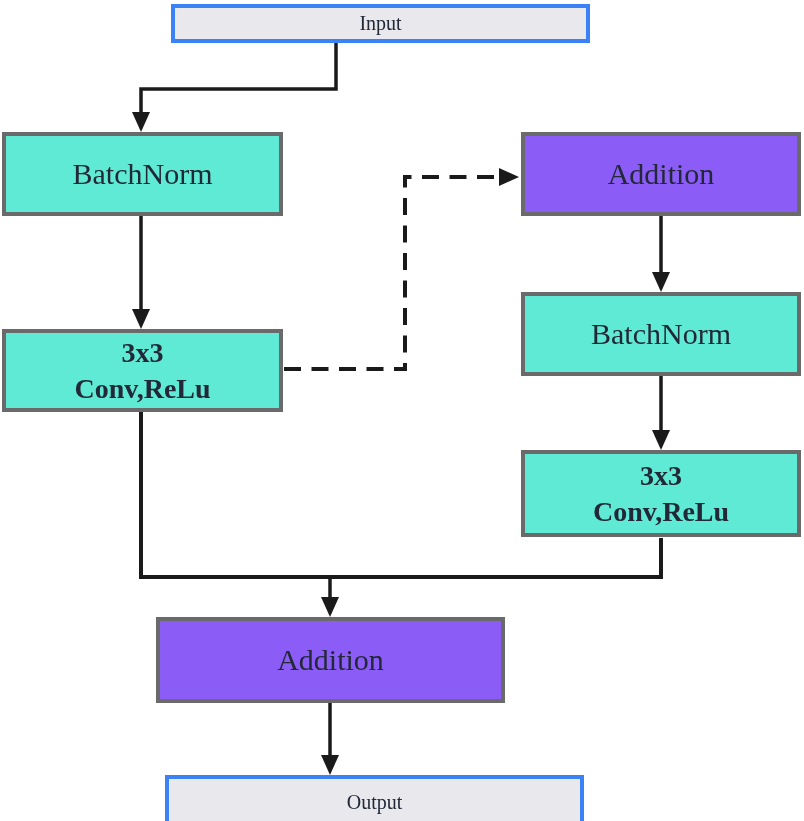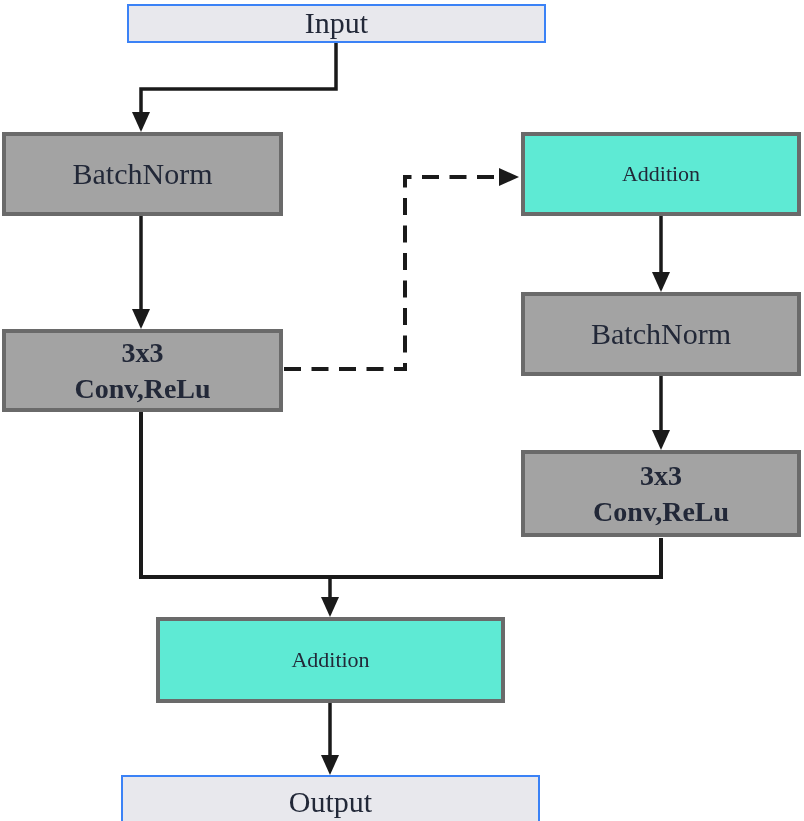--- a/index.html
+++ b/index.html
@@ -30,32 +30,33 @@
     flex-direction: column;
     align-items: center;
     justify-content: center;
     text-align: center;
     z-index: 1;
     color: #222838;
     line-height: 1.15;
   }
   .node.io {
     background: #e8e8ed;
-    border: 2px solid #3b82f6;
-    font-size: 30px;
+    border: 4px solid #3b82f6;
+    font-size: 20px;
+    margin-left: 44px;
   }
   .node.op {
-    background: #a3a3a3;
+    background: #5eead4;
     border: 4px solid #6a6a6a;
     font-size: 30px;
   }
   .node.add {
-    background: #5eead4;
+    background: #8b5cf6;
     border: 4px solid #6a6a6a;
-    font-size: 22px;
+    font-size: 30px;
   }
   .node.two-line {
     font-size: 28px;
     line-height: 1.28;
     font-weight: bold;
   }
   .edge {
     fill: none;
     stroke: #1a1a1a;
     stroke-width: 3.5;

